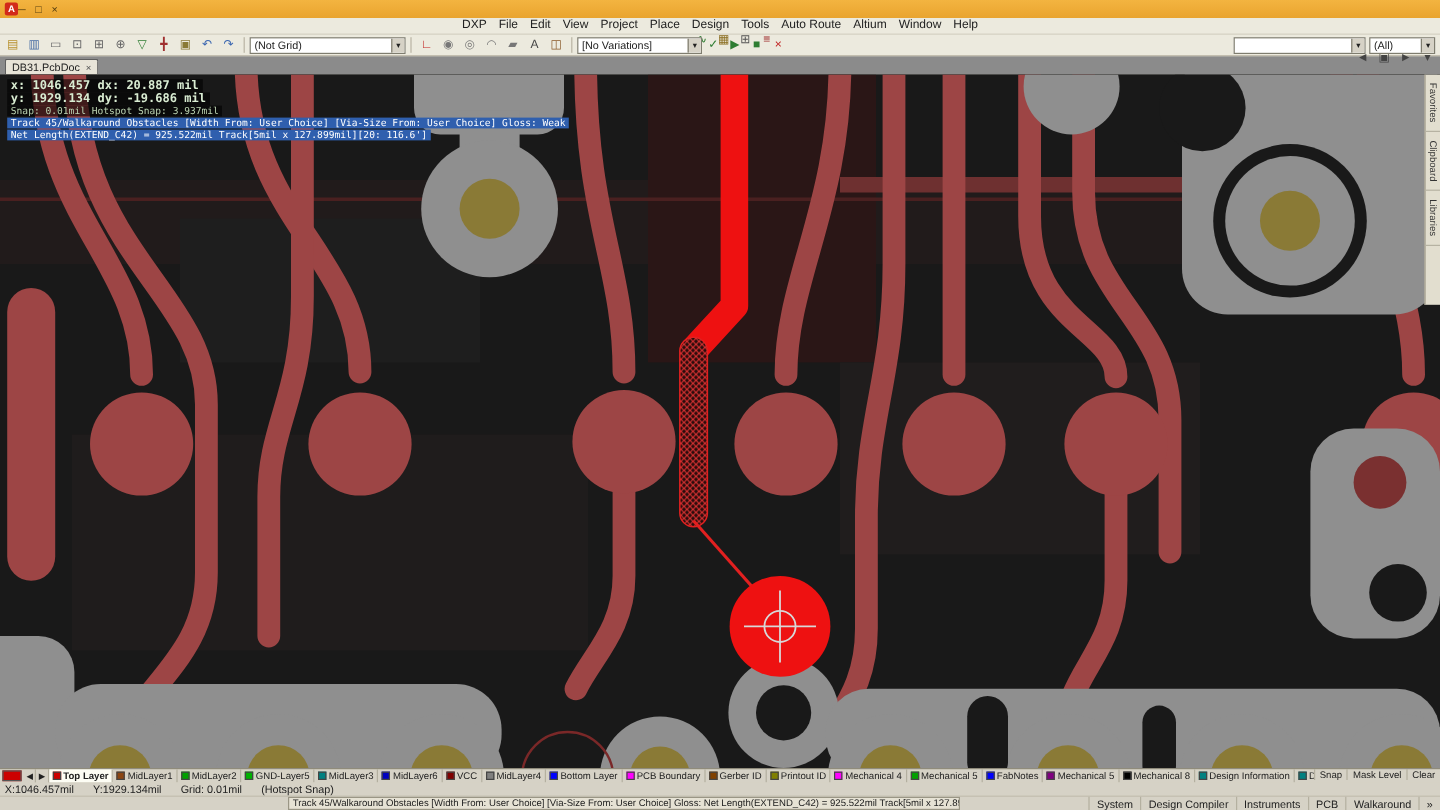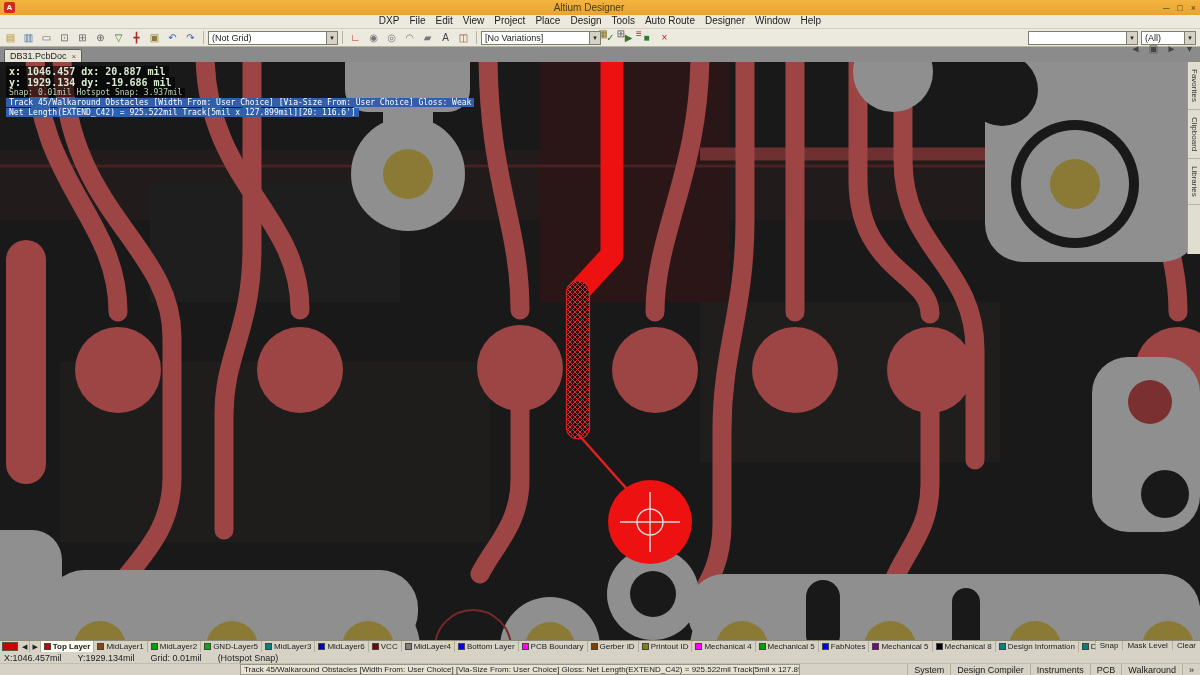--- a/index.html
+++ b/index.html
@@ -83,41 +83,40 @@
   .panelbtn { padding:0 6px; border-left:1px solid #b4b0a0; height:100%;
     display:flex; align-items:center; white-space:nowrap; }
 </style>
 </head>
 <body>
 
 <div class="app">
 
   <div class="titlebar">
     <div class="logo">A</div>
-    <div class="title-text">Altium Designer</div>
     <div class="winbtns">
       <span class="winbtn">─</span>
       <span class="winbtn">□</span>
       <span class="winbtn">×</span>
     </div>
   </div>
 
   <div class="menubar">
     <span style="display:flex">
 
     <span class="menu-item">DXP</span>
         <span class="menu-item">File</span>
         <span class="menu-item">Edit</span>
         <span class="menu-item">View</span>
         <span class="menu-item">Project</span>
         <span class="menu-item">Place</span>
         <span class="menu-item">Design</span>
         <span class="menu-item">Tools</span>
         <span class="menu-item">Auto Route</span>
-        <span class="menu-item">Designer</span>
+        <span class="menu-item">Altium</span>
         <span class="menu-item">Window</span>
         <span class="menu-item">Help</span>
       </span>
     <span class="mid-icons">
 
     <span class="ticon" style="color: rgb(46, 125, 50);">∿</span>
         <span class="ticon" style="color: rgb(138, 109, 31);">▦</span>
         <span class="ticon" style="color: rgb(85, 85, 85);">⊞</span>
         <span class="ticon" style="color: rgb(160, 48, 48);">≡</span>
       </span>
@@ -155,21 +154,21 @@
 
     <span class="ticon" style="color: rgb(192, 32, 32);">∟</span>
         <span class="ticon" style="color: rgb(119, 119, 119);">◉</span>
         <span class="ticon" style="color: rgb(119, 119, 119);">◎</span>
         <span class="ticon" style="color: rgb(119, 119, 119);">◠</span>
         <span class="ticon" style="color: rgb(119, 119, 119);">▰</span>
         <span class="ticon" style="color: rgb(68, 68, 68);">A</span>
         <span class="ticon" style="color: rgb(138, 90, 42);">◫</span>
       </span>
     <span class="tsep"></span>
-    <span class="combo" style="width:120px">
+    <span class="combo" style="width:104px">
       <span class="val">[No Variations]</span>
         <span class="caret">▾</span>
     </span>
     <span style="display:flex;gap:1px">
 
     <span class="ticon" style="color: rgb(46, 125, 50);">✓</span>
         <span class="ticon" style="color: rgb(46, 125, 50);">▶</span>
         <span class="ticon" style="color: rgb(46, 125, 50);">■</span>
         <span class="ticon" style="color: rgb(192, 32, 32);">×</span>
       </span>

